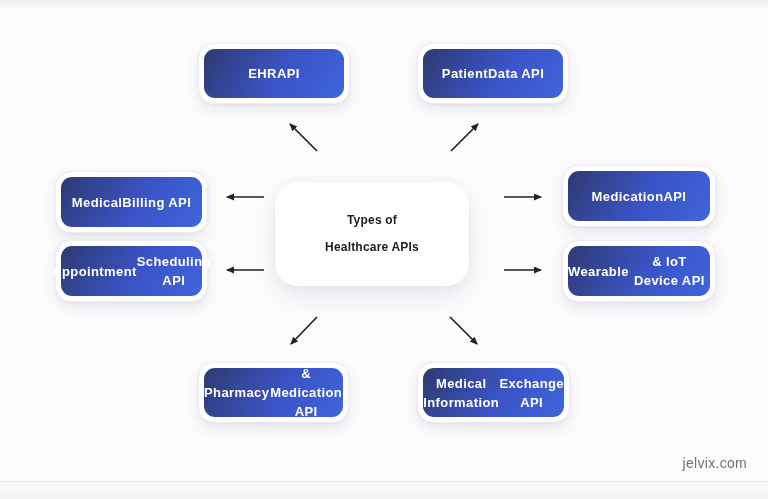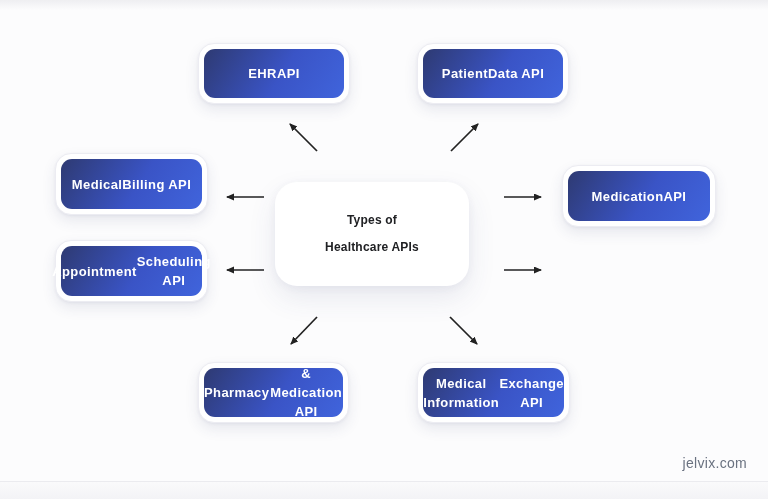--- a/index.html
+++ b/index.html
@@ -24,21 +24,21 @@
   }
   .node-inner {
     width:100%; height:100%; border-radius:11px;
     background:linear-gradient(122deg, var(--grad-start,#2e3a72) 0%, var(--grad-mid,#3a54c6) 55%, var(--grad-end,#4064dc) 100%);
     display:flex; align-items:center; justify-content:center;
     color:#ffffff; font-size:13px; font-weight:bold; line-height:19px;
     letter-spacing:0.4px; text-align:center;
   }
   .node-ehr          { left:198px; top:43px;  width:152px; height:61px; }
   .node-patient      { left:417px; top:43px;  width:152px; height:61px; }
-  .node-medical      { left:55px;  top:153px; width:153px; height:62px; }
+  .node-medical      { left:55px;  top:171px; width:153px; height:62px; }
   .node-appointment  { left:55px;  top:240px; width:153px; height:62px; }
   .node-telehealth   { left:562px; top:165px; width:154px; height:62px; }
   .node-wearable     { left:562px; top:240px; width:154px; height:62px; }
   .node-pharmacy     { left:198px; top:362px; width:151px; height:61px; }
   .node-healthex     { left:417px; top:362px; width:153px; height:61px; }
 
   .center-box {
     position:absolute; left:275px; top:182px; width:194px; height:104px; box-sizing:border-box;
     background:#ffffff; border-radius:22px;
     box-shadow:0 12px 28px rgba(60,70,120,0.10), 0 2px 8px rgba(60,70,120,0.06);
@@ -114,20 +114,26 @@
     </div>
   </div>
 
   <div class="node node-telehealth">
     <div class="node-inner">
       <span>Medication</span>
       <span>API</span>
     </div>
   </div>
 
+  <div class="node node-wearable">
+    <div class="node-inner">
+      <span>Wearable</span>
+      <span>&amp; IoT Device API</span>
+    </div>
+  </div>
 
   <div class="node node-pharmacy">
     <div class="node-inner">
       <span>Pharmacy</span>
       <span>&amp; Medication API</span>
     </div>
   </div>
 
   <div class="node node-healthex">
     <div class="node-inner">

